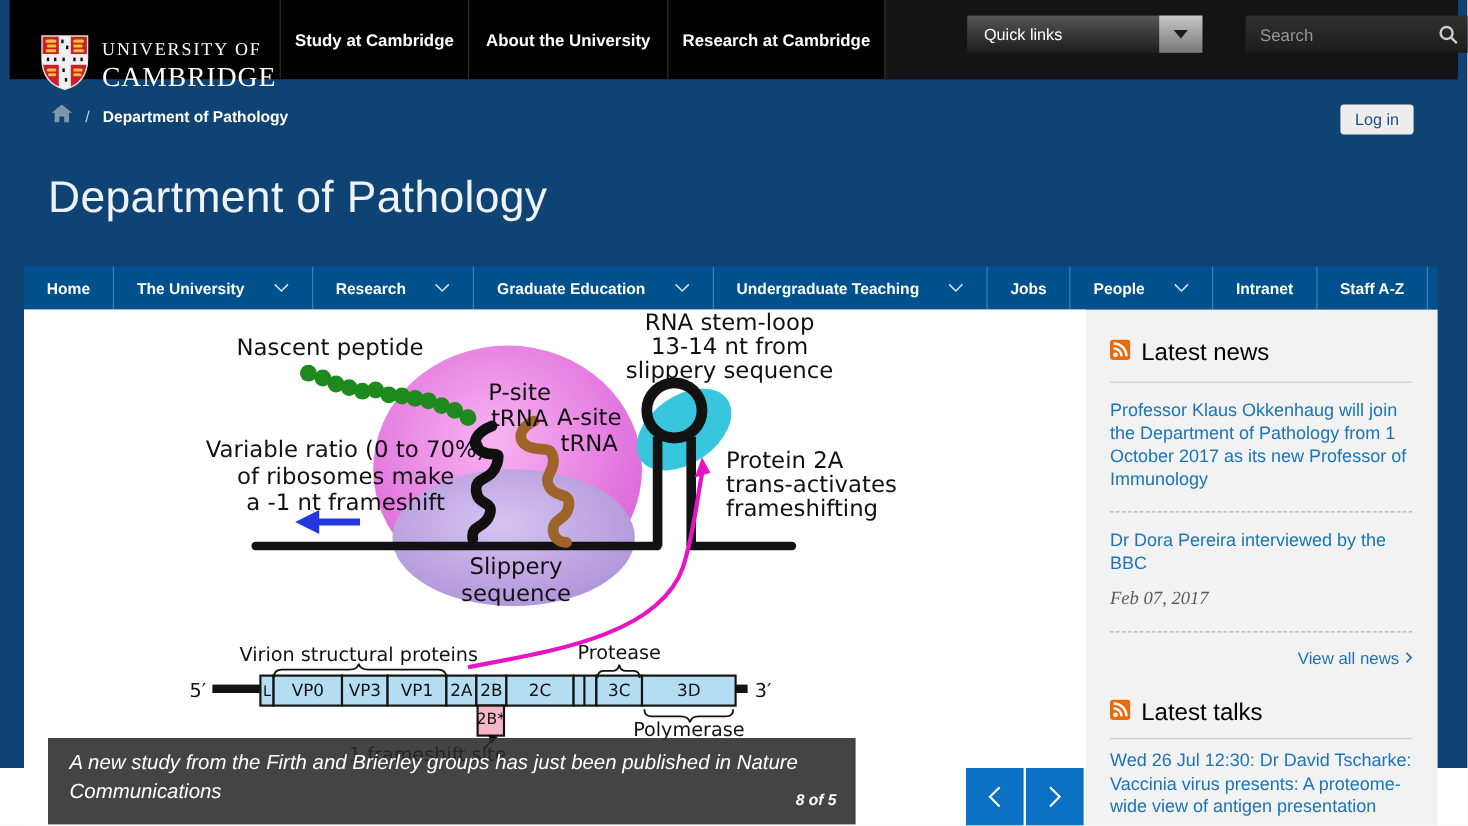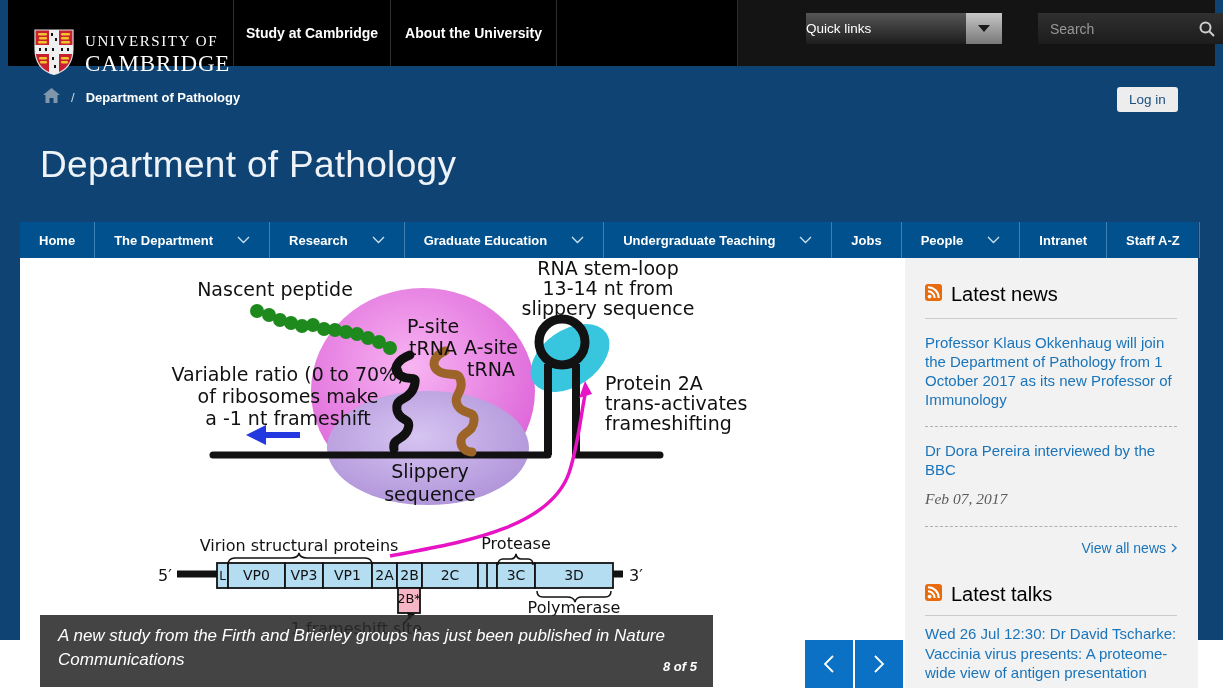--- a/index.html
+++ b/index.html
@@ -15,21 +15,21 @@
   .logo-text { color:#fff; font-family:"Liberation Serif", serif; line-height:1; }
   .logo-line1 { font-size:15px; letter-spacing:1.6px; }
   .logo-line2 { font-size:23px; letter-spacing:0.8px; margin-top:3px; }
   .hsep { position:absolute; top:0; width:1px; height:66px; background:#2d2d2d; }
   .hsep1 { left:225px; } .hsep2 { left:382px; } .hsep3 { left:548px; } .hsep4 { left:729px; }
   .hnav { position:absolute; top:0; height:66px; display:flex; align-items:center; justify-content:center;
           color:#fff; font-size:14px; font-weight:bold; cursor:pointer; }
   .hnav1 { left:226px; width:156px; } .hnav2 { left:383px; width:165px; } .hnav3 { left:549px; width:180px; }
   .quick-links { position:absolute; left:798px; top:13px; width:196px; height:31px;
                  background:linear-gradient(#565656,#1d1d1d); display:flex; align-items:center; cursor:pointer; }
-  .quick-links-label { flex:1; color:#fff; font-size:13.5px; }
+  .quick-links-label { flex:1; color:#fff; font-size:13.5px; padding-left:14px; }
   .quick-links-arrow { width:36px; height:31px; background:linear-gradient(#c7c7c7,#787878);
                        display:flex; align-items:center; justify-content:center; }
   .tri-down { width:0; height:0; border-left:6px solid transparent; border-right:6px solid transparent;
               border-top:7px solid #1a1a1a; }
   .search-box { position:absolute; left:1008px; top:13px; width:186px; height:31px;
                 background:linear-gradient(#303030,#1c1c1c); display:flex; align-items:center;margin-left:22px; }
   .search-box input { flex:1; min-width:0; background:transparent; border:none; outline:none;
                       color:#ddd; font-size:14px; padding-left:12px; font-family:"Liberation Sans",sans-serif; }
   .search-box input::placeholder { color:#979797; }
   .search-icon-btn { width:34px; height:31px; display:flex; align-items:center; justify-content:center; cursor:pointer; }
@@ -131,20 +131,21 @@
       </svg>
     </span>
     <span class="logo-text">
       <div class="logo-line1">UNIVERSITY OF</div>
       <div class="logo-line2">CAMBRIDGE</div>
     </span>
   </div>
 
   <div class="hnav hnav1">Study at Cambridge</div>
   <div class="hnav hnav2">About the University</div>
+  <div class="hnav hnav3">Research at Cambridge</div>
 
   <div class="quick-links">
     <span class="quick-links-label">Quick links</span>
     <span class="quick-links-arrow">
       <span class="tri-down"></span>
     </span>
   </div>
 
   <div class="search-box">
     <input type="text" placeholder="Search" style="">
@@ -168,21 +169,21 @@
 </div>
 <button class="login-btn">Log in</button>
 
 <h1 class="page-title">Department of Pathology</h1>
 
 <nav class="main-nav">
   <div class="mnav-item">
       <span>Home</span>
     </div>
   <div class="mnav-item">
-      <span>The Department</span>
+      <span>The University</span>
     <span class="chev">
         <svg width="13" height="8" viewBox="0 0 13 8">
           <polyline points="1,1 6.5,6.5 12,1" fill="none" stroke="#cfe3f2" stroke-width="1.3"></polyline>
         </svg>
       </span>
     </div>
   <div class="mnav-item">
       <span>Research</span>
     <span class="chev">
         <svg width="13" height="8" viewBox="0 0 13 8">

